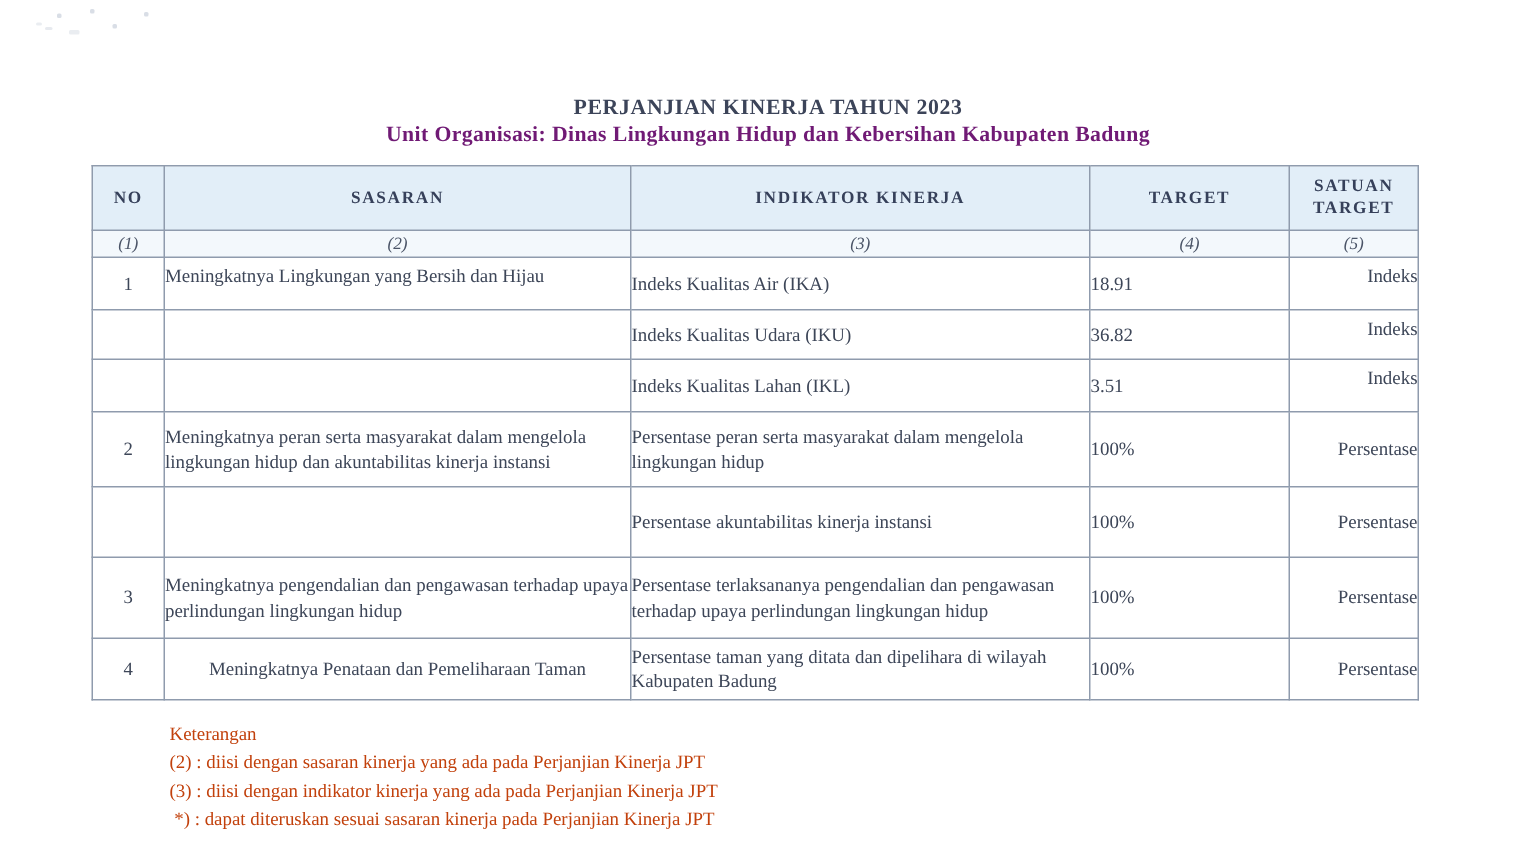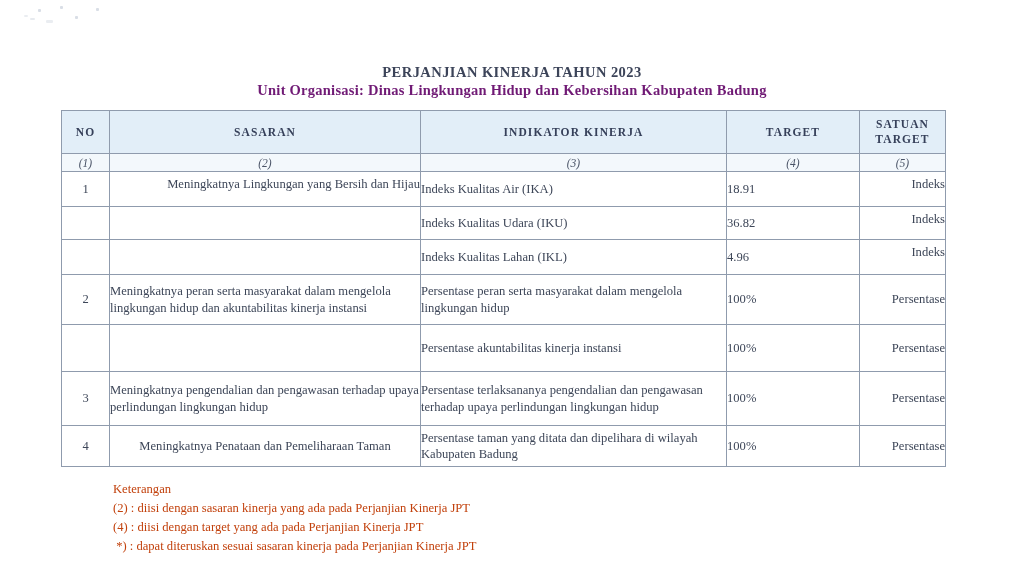--- a/index.html
+++ b/index.html
@@ -112,21 +112,20 @@
   td.c-satuan {
     text-align: right;
   }
   td.c-satuan.top {
     vertical-align: top;
     padding-top: 4px;
   }
   td.c-sasaran.top {
     vertical-align: top;
     padding-top: 4px;
-    text-align: right;
   }
 
   .keterangan {
     position: absolute;
     left: 113px;
     top: 480px;
     font-family: "Liberation Serif", serif;
     font-size: 12.6px;
     line-height: 1.52;
     color: #c2410c;
@@ -188,21 +187,21 @@
       <td class="c-no"></td>
       <td class="c-sasaran"></td>
       <td class="c-indikator">Indeks Kualitas Udara (IKU)</td>
       <td class="c-target">36.82</td>
       <td class="c-satuan top">Indeks</td>
     </tr>
     <tr style="height:35px;">
       <td class="c-no"></td>
       <td class="c-sasaran"></td>
       <td class="c-indikator">Indeks Kualitas Lahan (IKL)</td>
-      <td class="c-target">4.96</td>
+      <td class="c-target">3.51</td>
       <td class="c-satuan top">Indeks</td>
     </tr>
     <tr style="height:50px;">
       <td class="c-no">2</td>
       <td class="c-sasaran">Meningkatnya peran serta masyarakat dalam mengelola lingkungan hidup dan akuntabilitas kinerja instansi</td>
       <td class="c-indikator">Persentase peran serta masyarakat dalam mengelola lingkungan hidup</td>
       <td class="c-target">100%</td>
       <td class="c-satuan">Persentase</td>
     </tr>
     <tr style="height:47px;">
@@ -225,15 +224,15 @@
       <td class="c-indikator">Persentase taman yang ditata dan dipelihara di wilayah Kabupaten Badung</td>
       <td class="c-target">100%</td>
       <td class="c-satuan">Persentase</td>
     </tr>
   </tbody>
 </table>
 
 <div class="keterangan">
   <div>Keterangan</div>
   <div>(2) : diisi dengan sasaran kinerja yang ada pada Perjanjian Kinerja JPT</div>
-  <div>(4) : diisi dengan target yang ada pada Perjanjian Kinerja JPT</div>
+  <div>(3) : diisi dengan indikator kinerja yang ada pada Perjanjian Kinerja JPT</div>
   <div> *) : dapat diteruskan sesuai sasaran kinerja pada Perjanjian Kinerja JPT</div>
 </div>
 
 </body></html>

